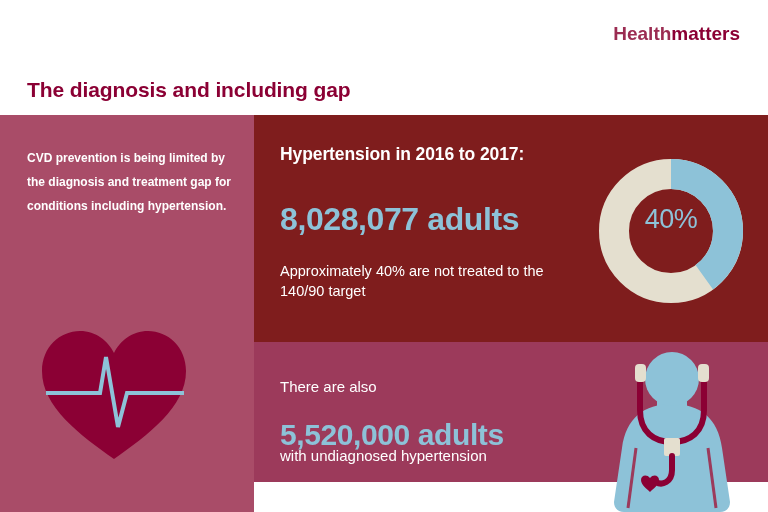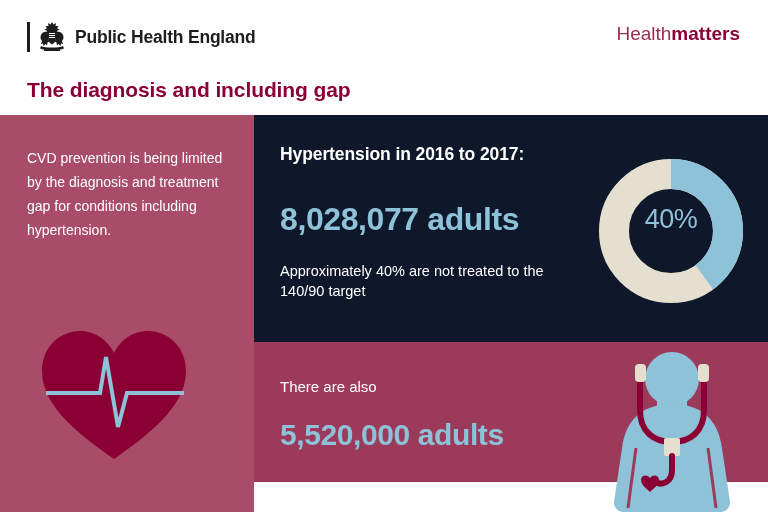--- a/index.html
+++ b/index.html
@@ -61,21 +61,21 @@
   .hm-logo {
     position: absolute;
     right: 28px;
     top: 24px;
     font-size: 19px;
     white-space: nowrap;
     line-height: 1;
   }
   .hm-light {
     color: #9b2c52;
-    font-weight: normal;
+    font-weight: bold;
   }
   .hm-bold {
     color: #8b0034;
     font-weight: bold;
   }
 
   .page-title {
     position: absolute;
     left: 27px;
     top: 78px;
@@ -93,41 +93,41 @@
     top: 115px;
     width: 254px;
     height: 397px;
     background: #a94c68;
   }
   .left-text {
     position: absolute;
     left: 27px;
     top: 31px;
     width: 205px;
-    font-size: 14px;
-    font-weight: normal;
+    font-size: 12px;
+    font-weight: bold;
     line-height: 24px;
     color: #ffffff;
   }
   .heart-wrap {
     position: absolute;
     left: 34px;
     top: 208px;
     width: 160px;
     height: 140px;
   }
 
   
   .right-top {
     position: absolute;
     left: 254px;
     top: 115px;
     width: 514px;
     height: 227px;
-    background: #0f172a;
+    background: #7f1d1d;
   }
   .rt-heading {
     position: absolute;
     left: 26px;
     top: 29px;
     font-size: 17.5px;
     font-weight: bold;
     color: #ffffff;
     letter-spacing: -0.1px;
     white-space: nowrap;
@@ -223,43 +223,20 @@
     height: 160px;
   }
 </style>
 </head>
 <body>
 
 <div id="infographic">
 
   <div class="header">
 
-    <div class="phe-logo">
-      <div class="phe-bar"></div>
-      <svg class="phe-crest" viewBox="0 0 60 64">
-        <g fill="#1d1d1b">
-
-          <path d="M30 2 l3 5 5-3 -1 6 6 0 -3 5 5 2 -5 3 3 5 -6 -1 1 6 -5-3 -3 5 -3-5 -5 3 1-6 -6 1 3-5 -5-3 5-2 -3-5 6 0 -1-6 5 3z"></path>
-          <ellipse cx="30" cy="16" rx="11" ry="4"></ellipse>
-
-          <path d="M22 22 h16 v12 c0 7 -5 11 -8 13 -3 -2 -8 -6 -8 -13z"></path>
-          <rect x="24" y="24" width="12" height="2" fill="#ffffff"></rect>
-          <rect x="24" y="28" width="12" height="2" fill="#ffffff"></rect>
-          <rect x="24" y="32" width="12" height="2" fill="#ffffff"></rect>
-
-          <path d="M20 22 c-5 -2 -10 1 -12 6 -2 4 -1 9 2 12 l-2 6 4 -1 1 5 4 -4 3 3 1 -6 4 -2 -3 -5 c2 -5 1 -11 -2 -14z"></path>
-
-          <path d="M40 22 c5 -2 10 1 12 6 2 4 1 9 -2 12 l2 6 -4 -1 -1 5 -4 -4 -3 3 -1 -6 -4 -2 3 -5 c-2 -5 -1 -11 2 -14z"></path>
-
-          <path d="M8 50 c8 4 36 4 44 0 l2 5 c-10 5 -38 5 -48 0z"></path>
-          <rect x="14" y="57" width="32" height="3"></rect>
-        </g>
-      </svg>
-      <div class="phe-name">Public Health England</div>
-    </div>
 
     <div class="hm-logo">
       <span class="hm-light">Health</span><span class="hm-bold">matters</span>
     </div>
 
     <div class="page-title">The diagnosis and including gap</div>
   </div>
 
   <div class="left-panel">
     <div class="left-text">CVD prevention is being limited by the diagnosis and treatment gap for conditions including hypertension.</div>
@@ -286,20 +263,21 @@
       <circle cx="72" cy="72" r="57" fill="none" stroke="#e4dfcf" stroke-width="30"></circle>
 
       <circle cx="72" cy="72" r="57" fill="none" stroke="#8dc2d8" stroke-width="30" stroke-dasharray="143.25 214.88" transform="rotate(-90 72 72)"></circle>
     </svg>
     <div class="donut-label">40%</div>
   </div>
 
   <div class="right-bottom">
     <div class="rb-pre">There are also</div>
     <div class="rb-bignum">5,520,000 adults</div>
+    <div class="rb-post">with undiagnosed hypertension</div>
 
     <svg class="person-wrap" viewBox="0 0 160 160">
 
       <path d="M80 52
                C 52 52, 34 66, 30 96
                L 22 150
                C 22 156, 26 160, 32 160
                L 128 160
                C 134 160, 138 156, 138 150
                L 130 96

